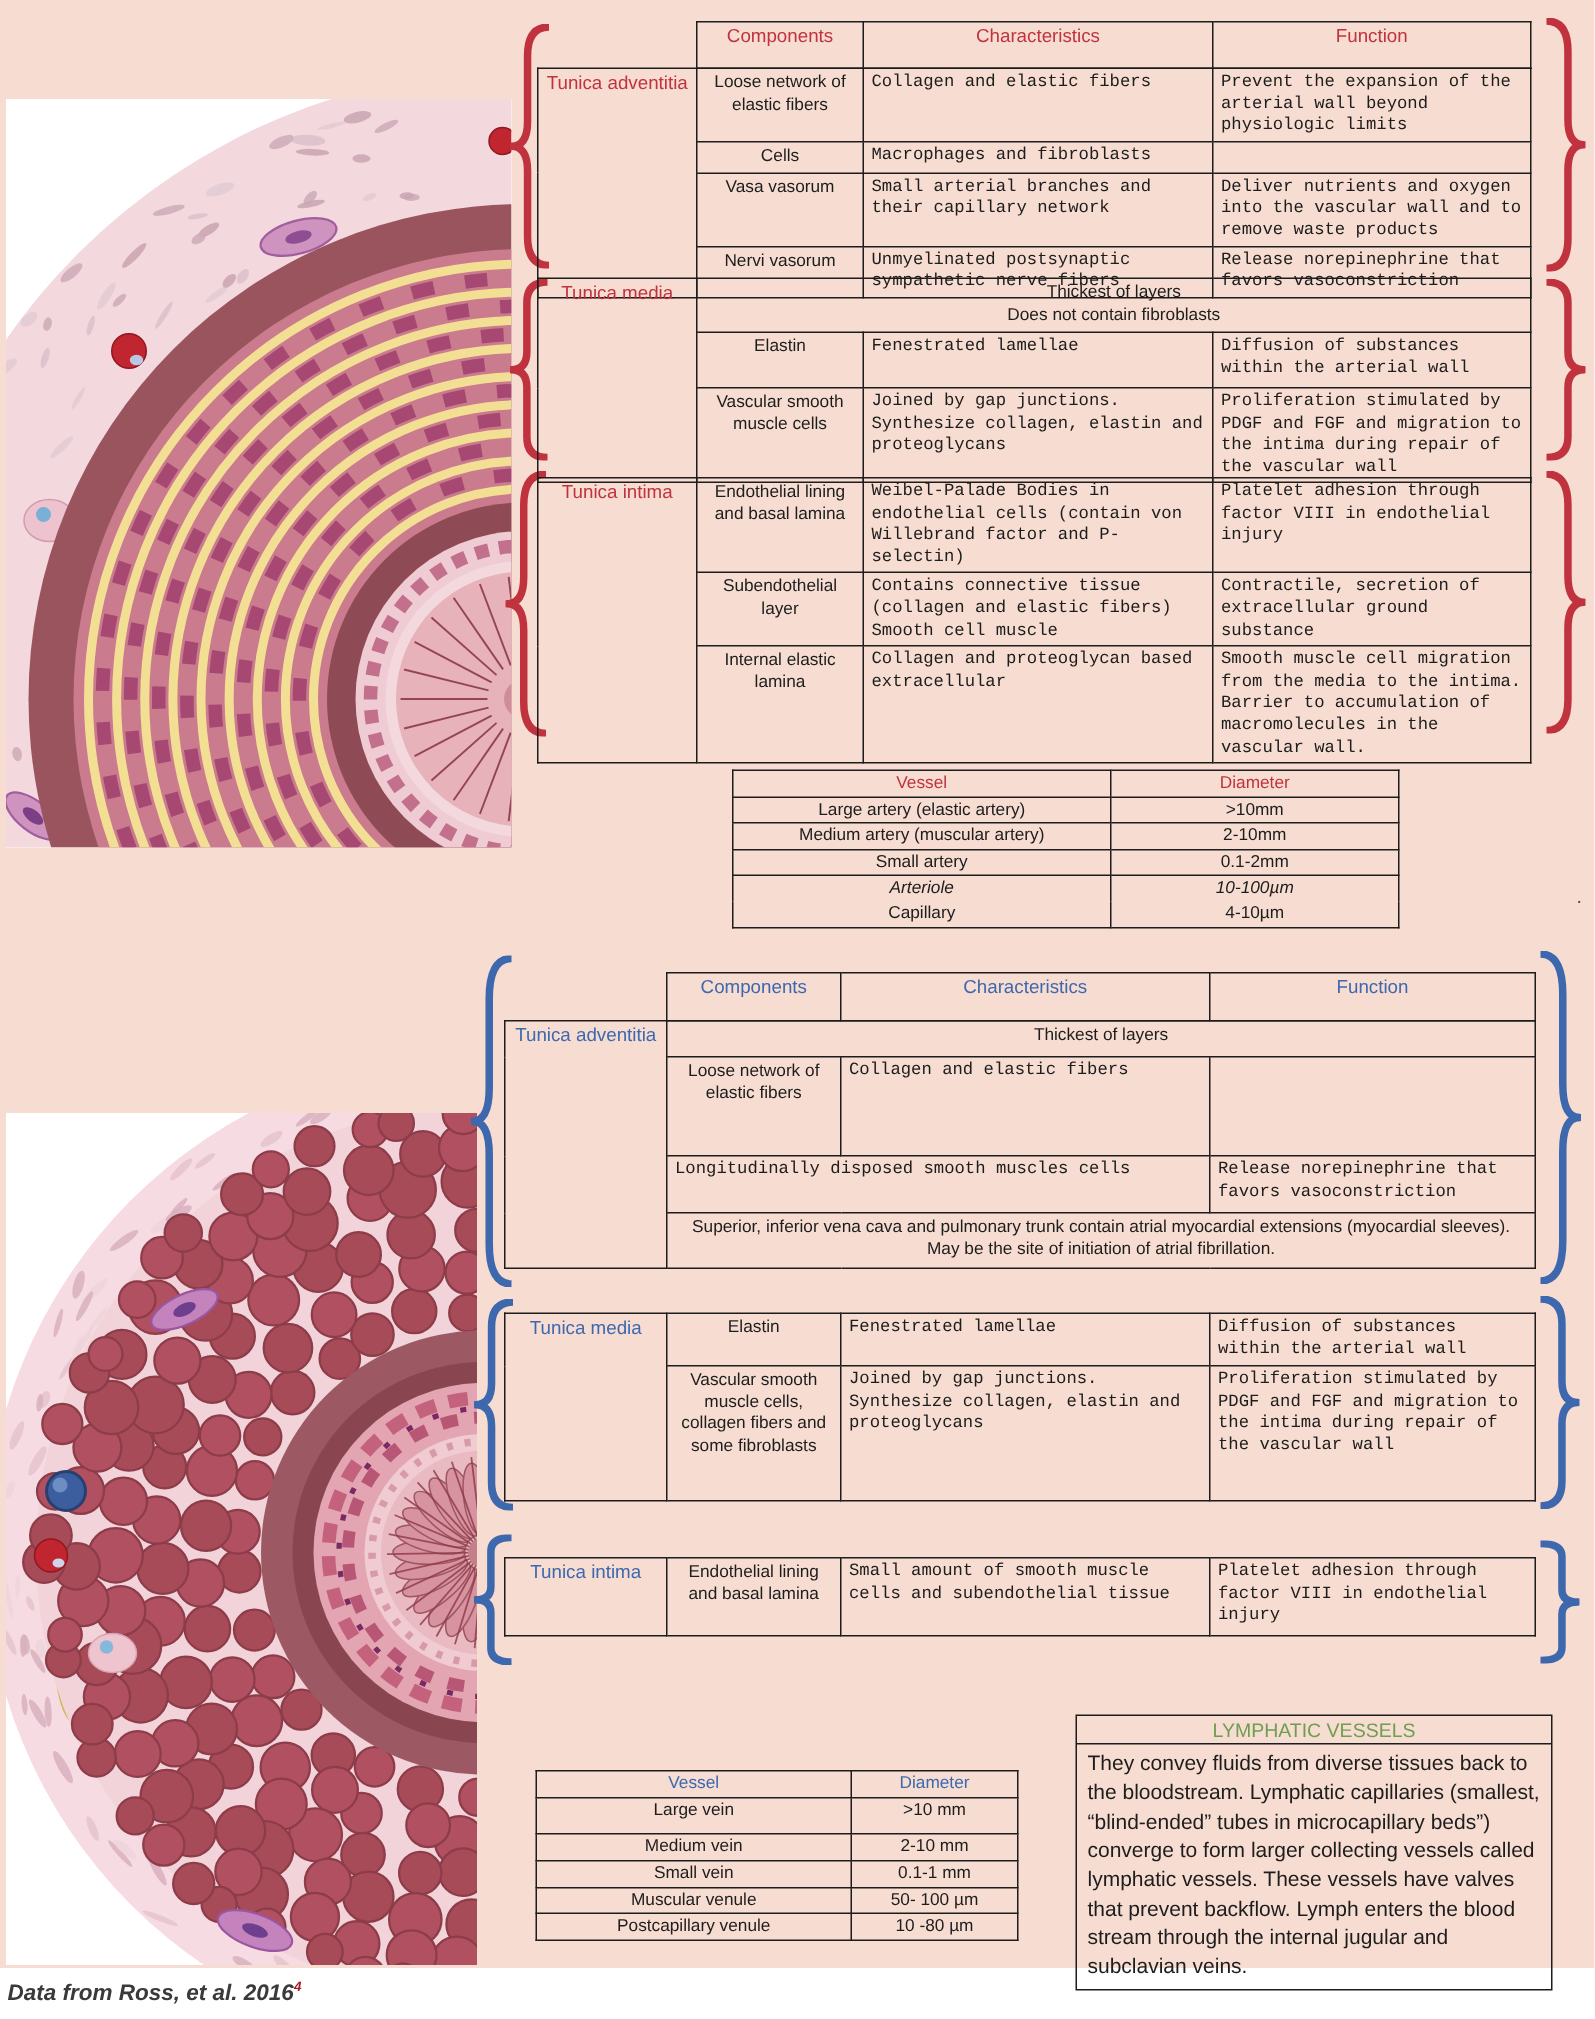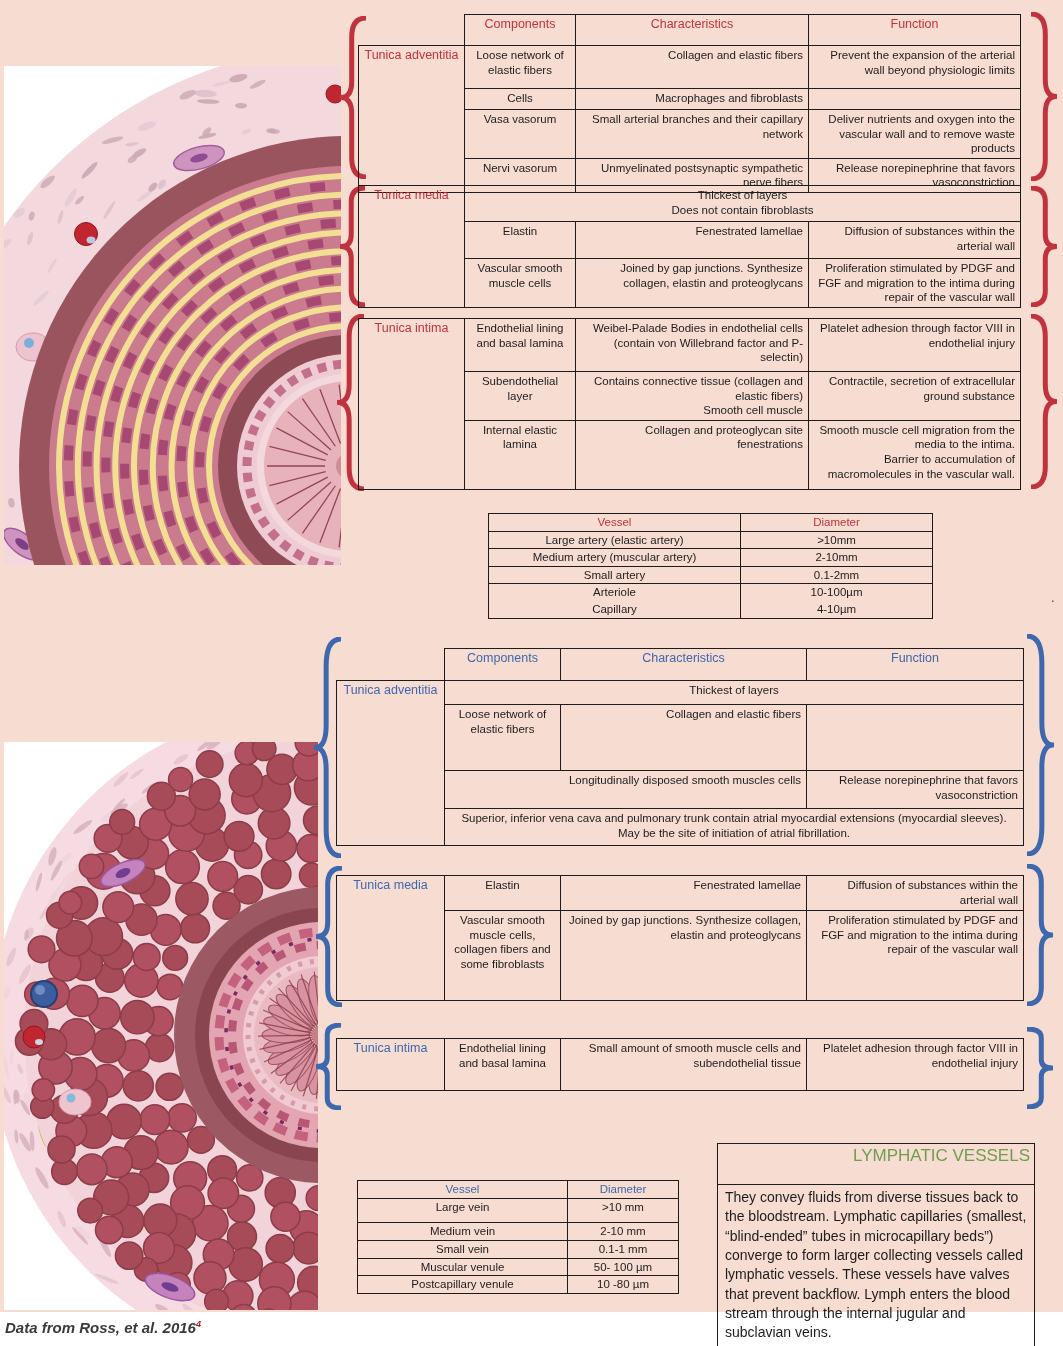--- a/index.html
+++ b/index.html
@@ -10,28 +10,28 @@
   #artery-box{left:4px;top:66px;width:337px;height:499px;}
   #vein-box{left:4px;top:742px;width:314px;height:568px;}
   .tbl{position:absolute;border-collapse:collapse;table-layout:fixed;font-size:11.5px;line-height:1.27;z-index:5;}
   .tbl td{border:1px solid #1c1c1c;padding:2px 5px;vertical-align:top;overflow:hidden;}
   .lbl{text-align:center;font-size:12.5px;padding-top:3px;}
   .hdr{text-align:center;font-size:12.5px;vertical-align:top;padding-top:4px;}
   .red{color:#c0333e;}
   .blue{color:#3e68ae;}
   .green{color:#6f9e50;}
   .comp{text-align:center;}
-  .char,.func{text-align:right;}
+  .char,.func{text-align:left;font-family:Liberation Mono, monospace;}
   .ctr{text-align:center;}
   .pre{white-space:pre-line;}
-  .nbb td{border-bottom:none;}
+  .nbb td{border-bottom:none;font-style:italic;}
   .nbt td{border-top:none;}
   .size-tbl td{padding:1px 4px;text-align:center;vertical-align:top;margin-left:23px;}
   #lymph-box{position:absolute;left:717px;top:1143px;width:316px;border:1px solid #1c1c1c;z-index:5;}
-  #lymph-title{text-align:right;font-size:17px;padding:2px 4px 18px 4px;border-bottom:1px solid #1c1c1c;}
+  #lymph-title{text-align:center;font-size:13px;padding:2px 4px 1px 4px;border-bottom:1px solid #1c1c1c;}
   #lymph-body{font-size:14px;line-height:1.38;padding:3px 7px 5px 7px;text-align:left;}
   #citation{position:absolute;left:5px;top:1319px;font-size:15px;font-style:italic;font-weight:bold;color:#3a3a3a;z-index:5;}
   #citation sup{font-size:9px;color:#a51d24;}
   #stray-dot{position:absolute;left:1051px;top:590px;font-size:13px;color:#4a4a4a;z-index:5;}
   .brace-holder{position:absolute;z-index:4;}
 </style>
 </head>
 <body>
 
 <div id="page">
@@ -466,21 +466,21 @@
       <td class="func">Platelet adhesion through factor VIII in endothelial injury</td>
     </tr>
     <tr style="height:45px">
       <td class="comp">Subendothelial layer</td>
       <td class="char pre">Contains connective tissue (collagen and elastic fibers)
 Smooth cell muscle</td>
       <td class="func">Contractile, secretion of extracellular ground substance</td>
     </tr>
     <tr style="height:69px">
       <td class="comp">Internal elastic lamina</td>
-      <td class="char">Collagen and proteoglycan site fenestrations</td>
+      <td class="char">Collagen and proteoglycan based extracellular</td>
       <td class="func pre">Smooth muscle cell migration from the media to the intima.
 Barrier to accumulation of macromolecules in the vascular wall.</td>
     </tr>
   </tbody>
     </table>
 
   <table class="tbl size-tbl" style="left:488px;top:513px;width:444px;">
     <colgroup>
         <col style="width:252px">
         <col style="width:192px">

